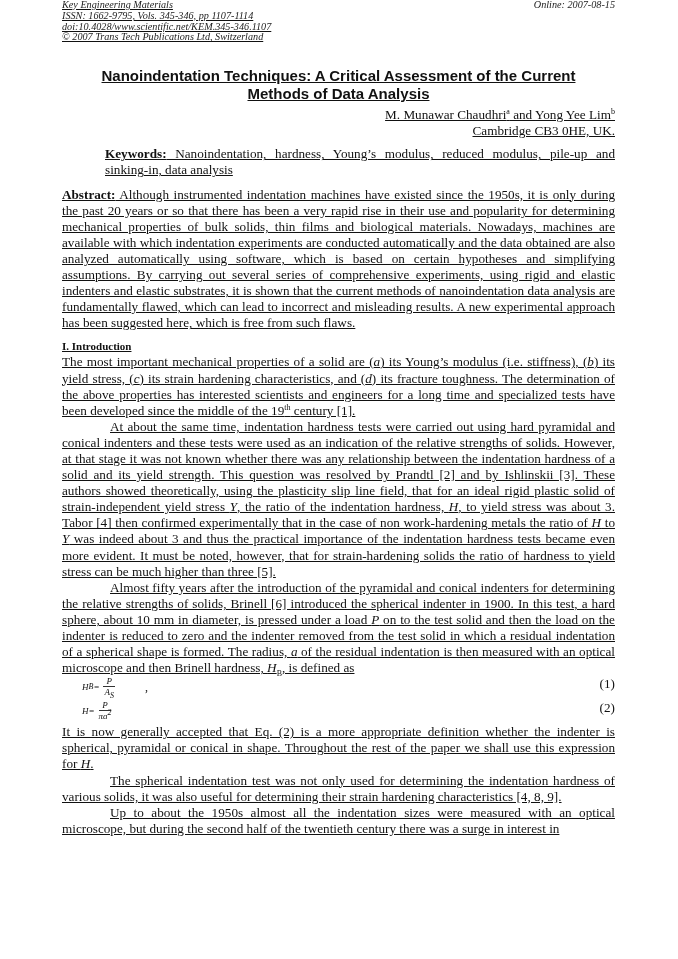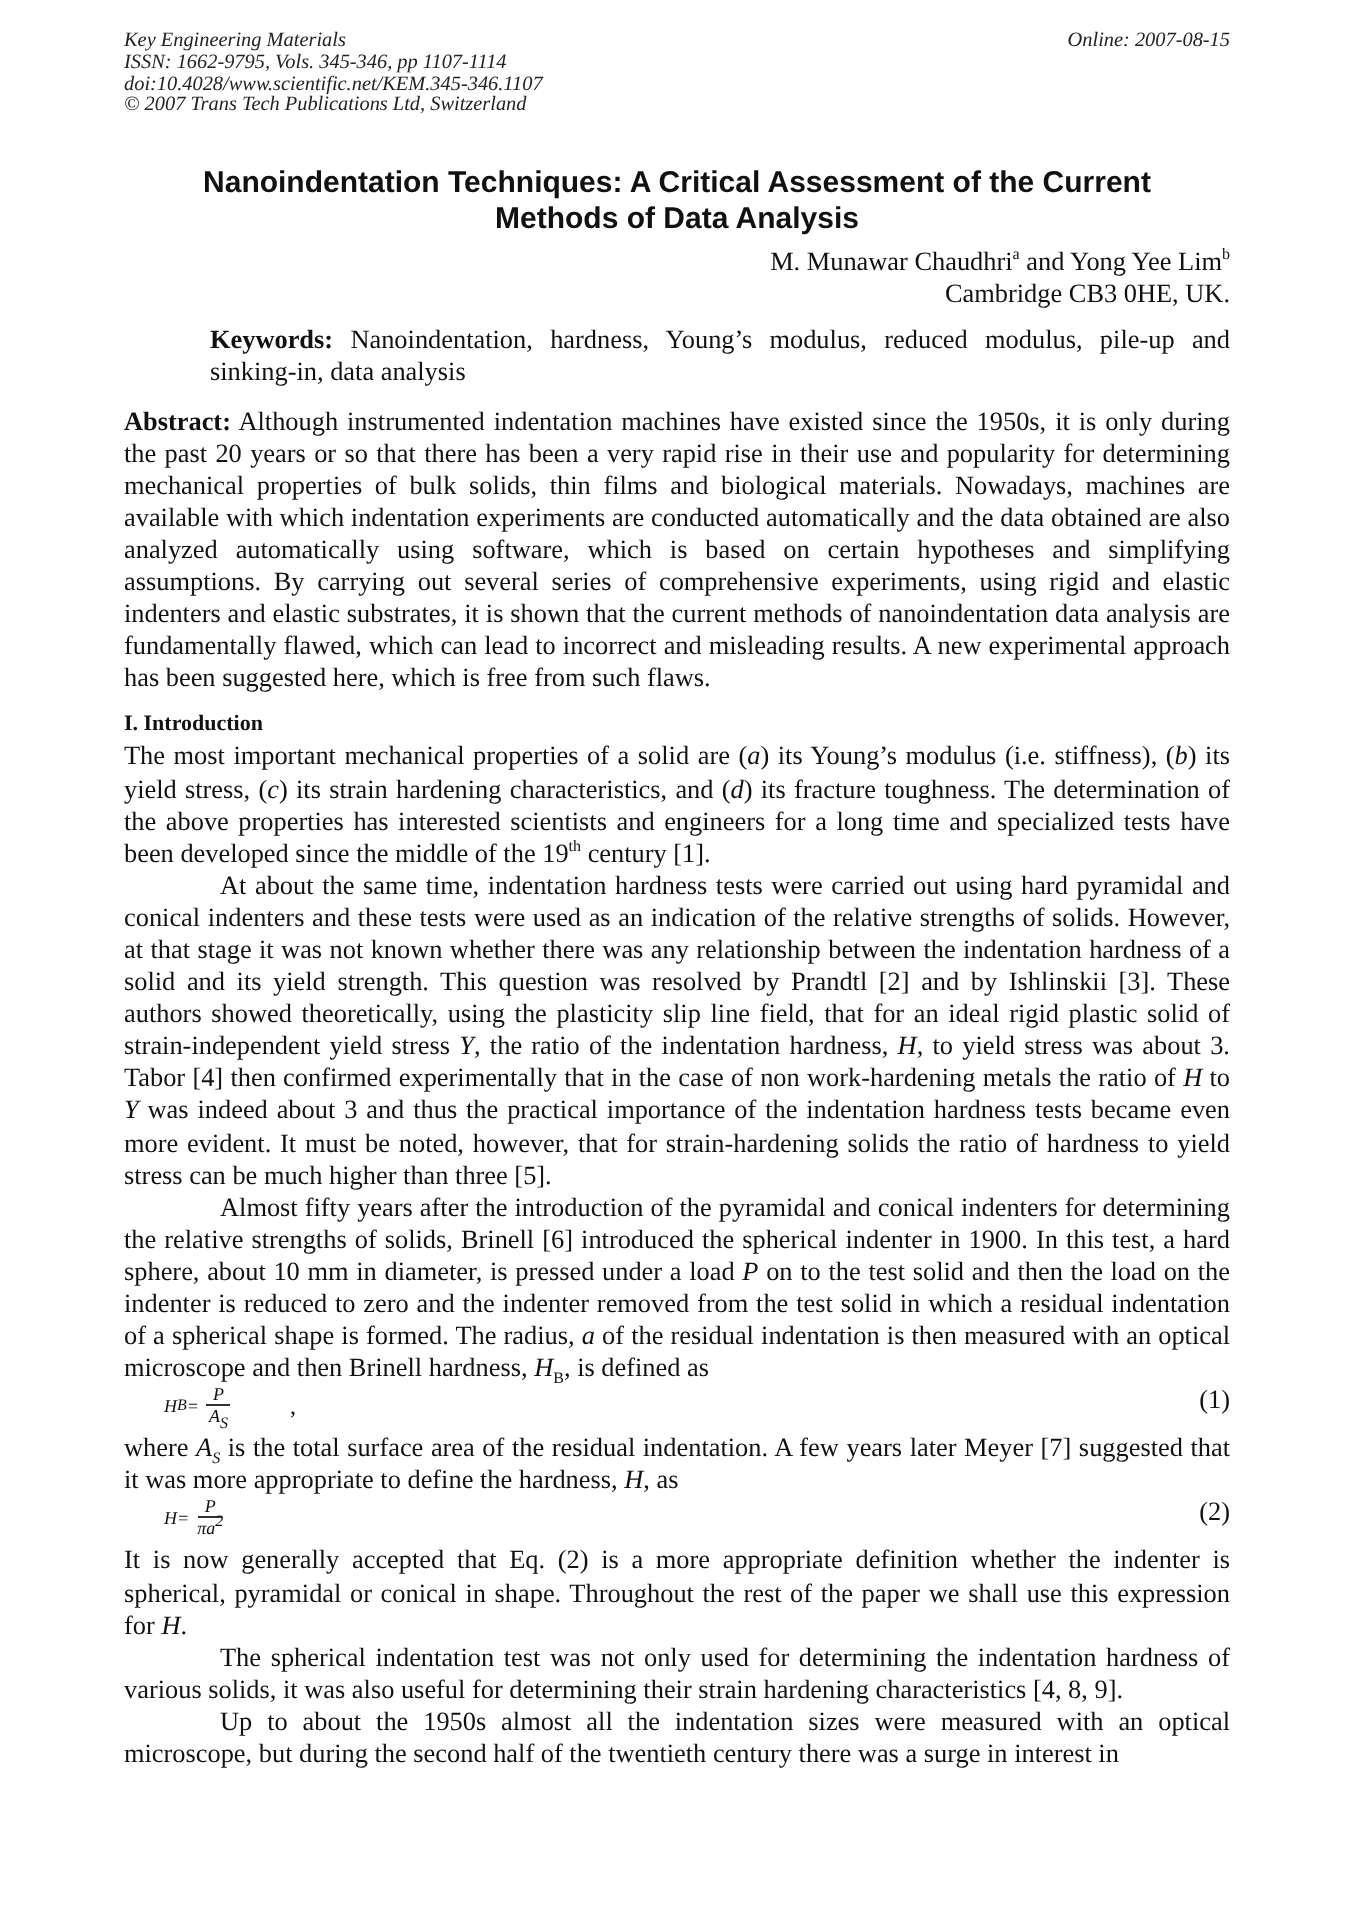--- a/index.html
+++ b/index.html
@@ -1,17 +1,17 @@
 <!DOCTYPE html>
 <html><head>
 <meta charset="utf-8">
 <style>
   html, body { margin: 0; padding: 0; background: #ffffff; }
   body { width: 678px; height: 959px; position: relative; overflow: hidden; color: #111; font-family: "Liberation Serif", "DejaVu Serif", serif; }
-  .page { position: absolute; left: 62px; top: 16px; width: 553px; }
+  .page { position: absolute; left: 62px; top: 0; width: 553px; text-decoration: underline; }
   .hdr { position: relative; font-style: italic; font-size: 10.2px; line-height: 10.8px; color: #222; }
   .hdr .right { position: absolute; right: 0; top: 0; }
   .title { font-family: "Liberation Sans", "DejaVu Sans", sans-serif; font-weight: bold; font-size: 15px; line-height: 18px; text-align: center; margin-top: 24px; padding: 0 14px; }
   .authors, .affil { text-align: right; font-size: 13.2px; line-height: 15.6px; }
   .authors { margin-top: 4px; }
   sup { font-size: 8px; line-height: 0; vertical-align: super; }
   sub { font-size: 8px; line-height: 0; vertical-align: sub; }
   .email { color: #1a1aa6; text-decoration: underline; }
   .p { font-size: 13.2px; line-height: 16.1px; text-align: justify; }
   .kw { margin-top: 8px; margin-left: 43px; }
@@ -72,21 +72,20 @@
         <span> =</span>
       <span class="f">
           <span class="n">P</span>
           <span class="d"><span>A</span><sub>S</sub></span>
         </span>
     </div>
     <span class="comma">,</span>
     <span class="num">(1)</span>
   </div>
 
-  <div class="p"><span>where </span><i>A</i><sub style="font-style:italic">S</sub><span> is the total surface area of the residual indentation. A few years later Meyer [7] suggested that it was more appropriate to define the hardness, </span><i>H</i><span>, as</span></div>
 
   <div class="eq">
     <div class="frac">
       <span>H</span>
         <span> =</span>
       <span class="f">
           <span class="n">P</span>
           <span class="d"><span>πa</span><sup>2</sup></span>
         </span>
     </div>

